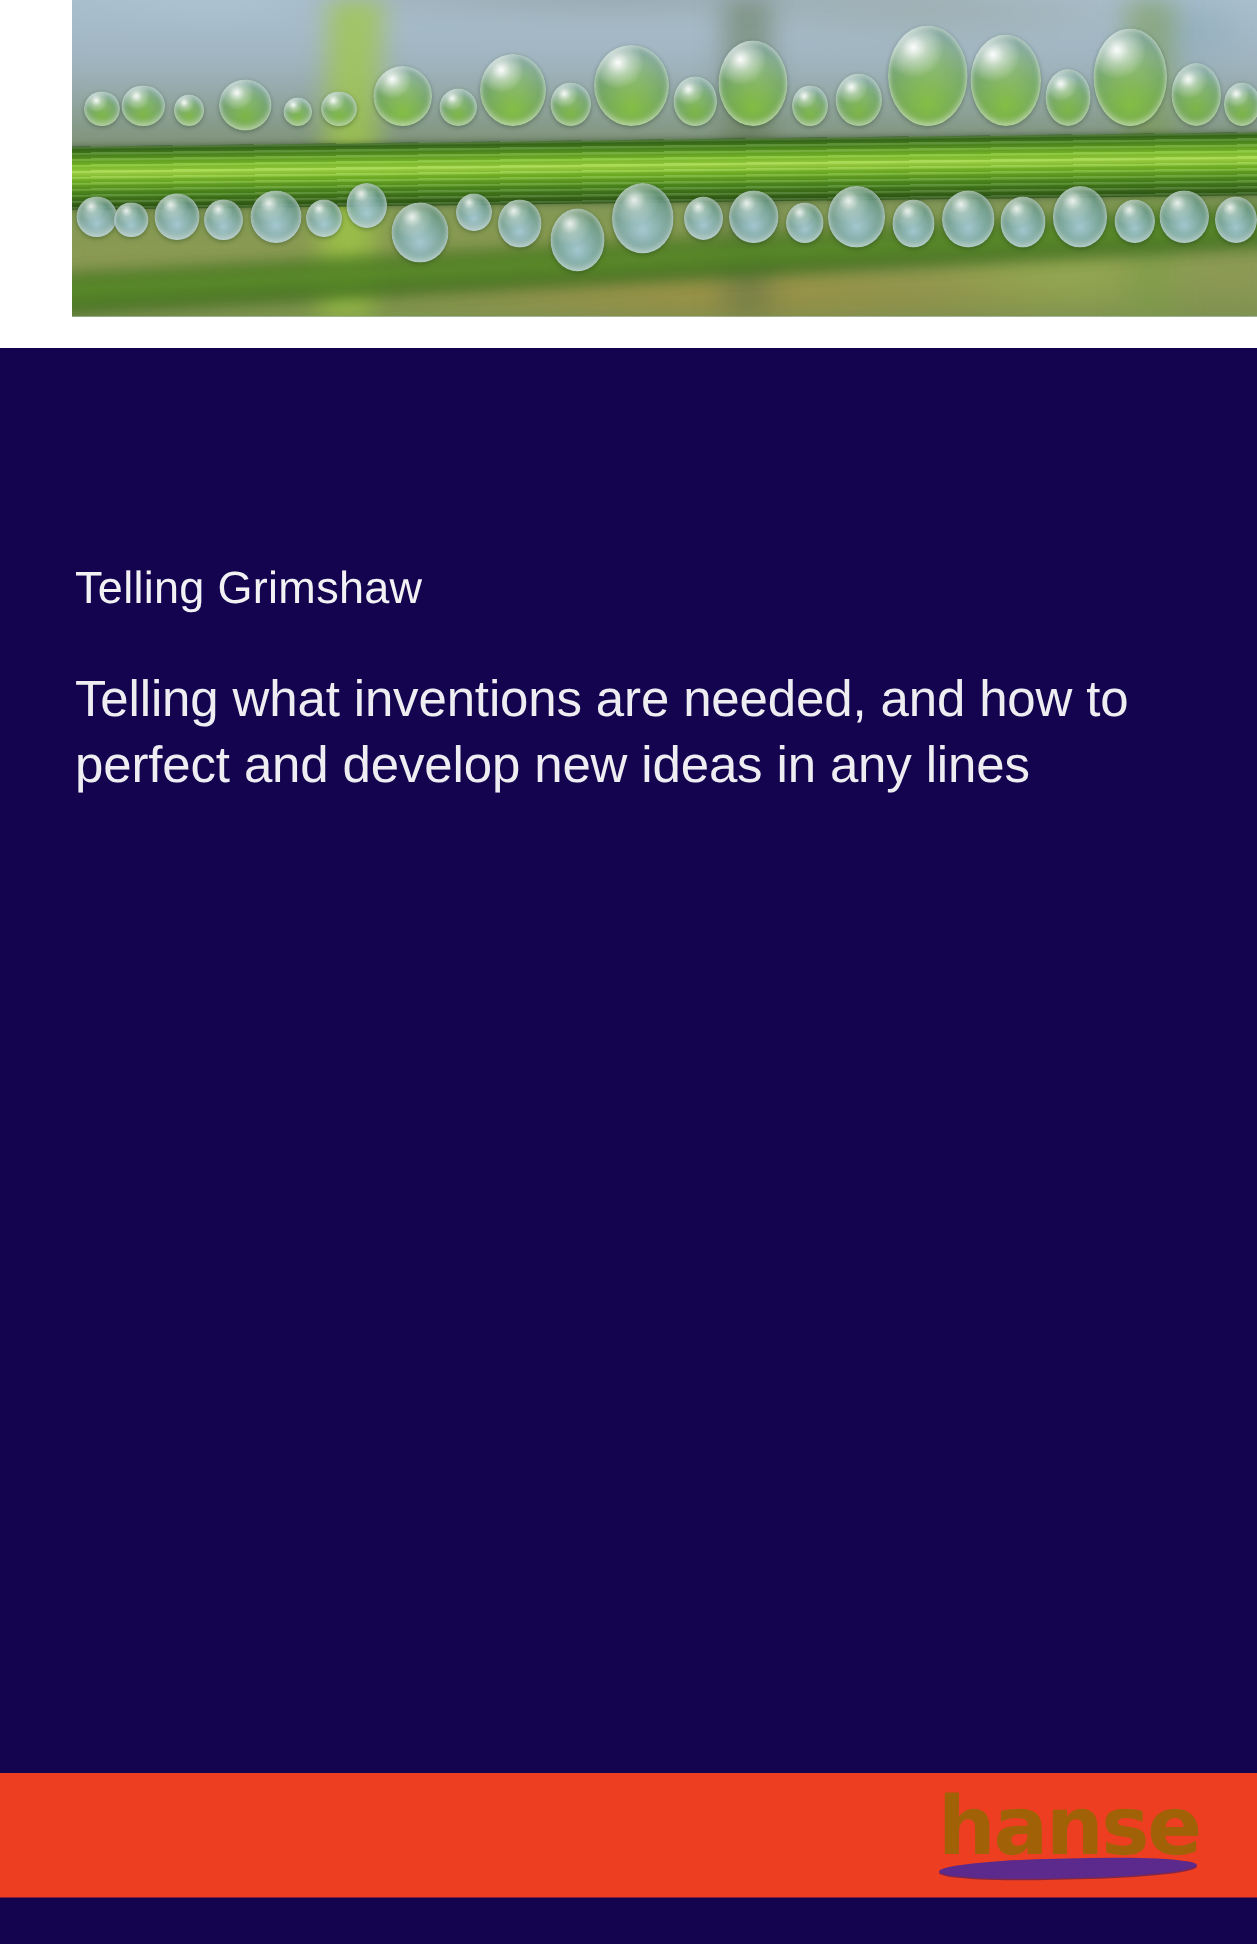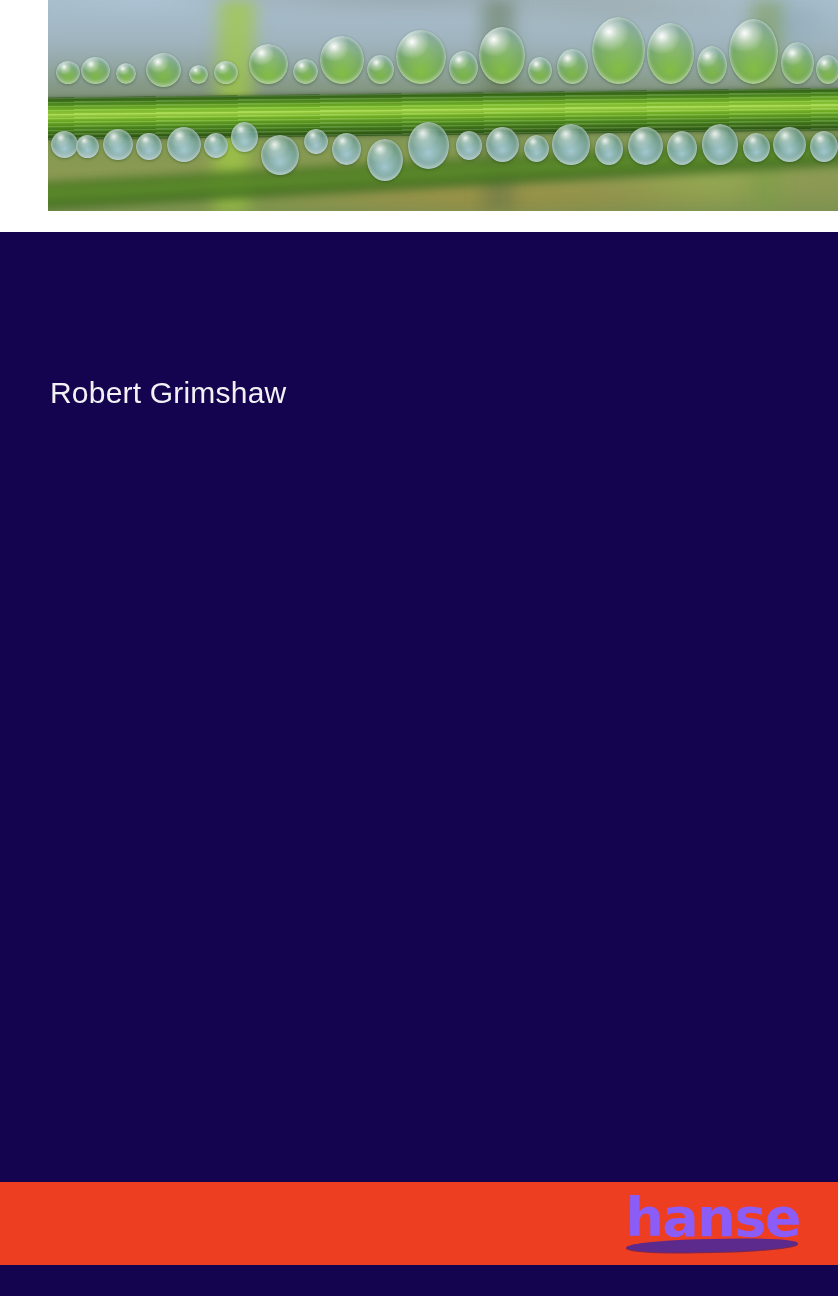--- a/index.html
+++ b/index.html
@@ -187,21 +187,21 @@
     position: absolute;
     right: 38px;
     top: 1190px;
     width: 180px;
     height: 70px;
   }
   .logo-word {
     position: absolute;
     right: 0;
     top: 0;
-    color: #8b5cf6;
+    color: #a16207;
     font-size: 54px;
     font-weight: 700;
     letter-spacing: -1.5px;
     line-height: 56px;
     font-family: "DejaVu Sans", sans-serif;
   }
   .logo-swoosh {
     position: absolute;
     right: 2px;
     bottom: 8px;
@@ -272,21 +272,22 @@
       <div class="drop bot" style="left:78.4%; top:62%; width:3.8%;  height:16%;"></div>
       <div class="drop bot" style="left:82.8%; top:59%; width:4.6%;  height:19%;"></div>
       <div class="drop bot" style="left:88.0%; top:63%; width:3.4%;  height:14%;"></div>
       <div class="drop bot" style="left:91.8%; top:60%; width:4.2%;  height:17%;"></div>
       <div class="drop bot" style="left:96.4%; top:62%; width:3.6%;  height:15%;"></div>
     </div>
   </div>
 
   <div class="body-navy">
     <div class="text-block">
-      <p class="author">Robert Grimshaw</p>
+      <p class="author">Telling Grimshaw</p>
+      <p class="subtitle">Telling what inventions are needed, and how to perfect and develop new ideas in any lines</p>
     </div>
   </div>
 
   <div class="orange-band"></div>
   <div class="logo">
     <div class="logo-swoosh"></div>
     <div class="logo-word">hanse</div>
   </div>
 
 </div>

